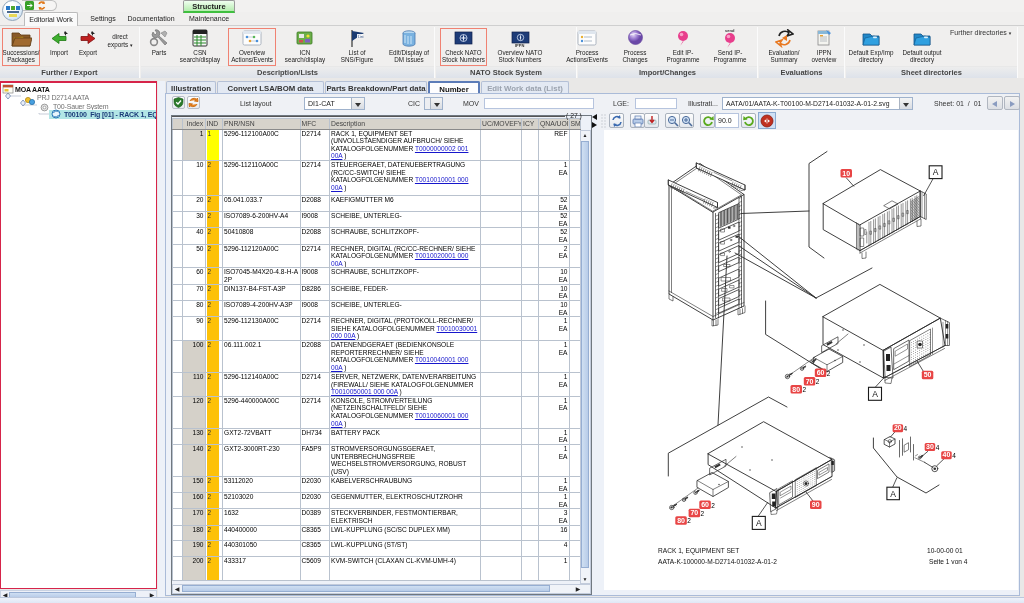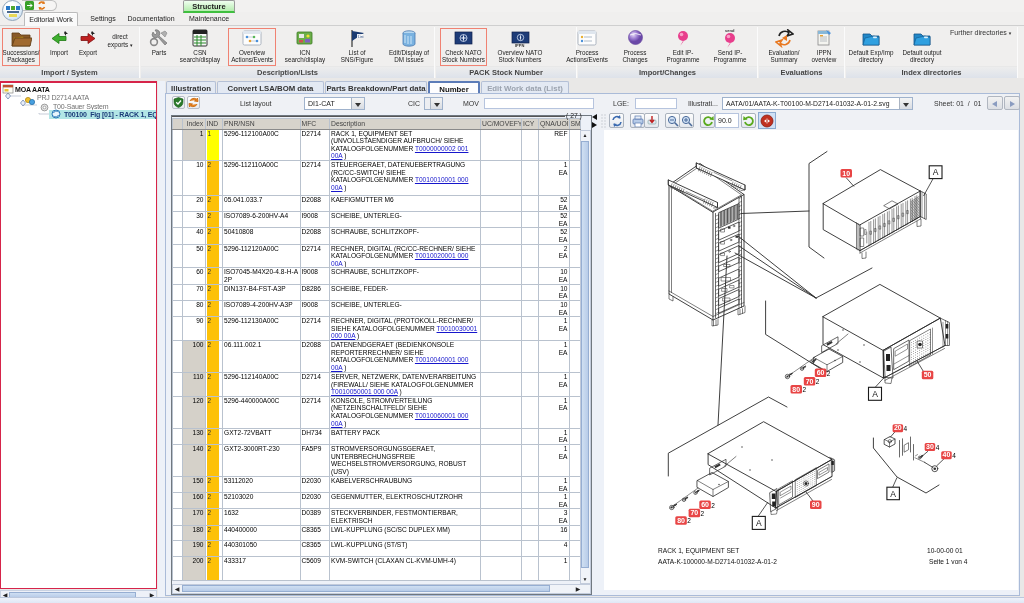--- a/index.html
+++ b/index.html
@@ -95,36 +95,36 @@
   </svg>
 <div class="abs" id="tabrow"></div>
 <div class="abs wtab active" style="left:24px; width:54px; top:12px;">Editorial Work</div>
 <div class="abs wtab" style="left:86px; width:34px; top:12px;">Settings</div>
 <div class="abs wtab" style="left:126px; width:50px; top:12px;">Documentation</div>
 <div class="abs wtab" style="left:183px; width:52px; top:12px;">Maintenance</div>
 <div class="abs" id="structlbl">Structure</div>
 
 <div class="abs" id="ribbon"></div>
 <div class="abs rgroup" style="left:0; width:139px;">
-    <div class="cap">Import / System</div>
+    <div class="cap">Further / Export</div>
   </div>
 <div class="abs rgroup" style="left:141px; width:293px;">
     <div class="cap">Description/Lists</div>
   </div>
 <div class="abs rgroup" style="left:436px; width:140px;">
-    <div class="cap">PACK Stock Number</div>
+    <div class="cap">NATO Stock System</div>
   </div>
 <div class="abs rgroup" style="left:578px; width:179px;">
     <div class="cap">Import/Changes</div>
   </div>
 <div class="abs rgroup" style="left:759px; width:85px;">
     <div class="cap">Evaluations</div>
   </div>
 <div class="abs rgroup" style="left:846px; width:171px;">
-    <div class="cap">Index directories</div>
+    <div class="cap">Sheet directories</div>
   </div>
 <div class="gsep" style="left:139px; top:27px;"></div>
 <div class="gsep" style="left:434px; top:27px;"></div>
 <div class="gsep" style="left:576px; top:27px;"></div>
 <div class="gsep" style="left:757px; top:27px;"></div>
 <div class="gsep" style="left:844px; top:27px;"></div>
 <div class="gsep" style="left:1017px; top:27px;"></div>
 
 <div class="abs redbox" style="left:2px; top:28px; width:38px; height:38px;"></div>
 <div class="abs ritem" style="left:2px; top:29px; width:38px;"><div class="ic" style="width:22px;height:19px;">

